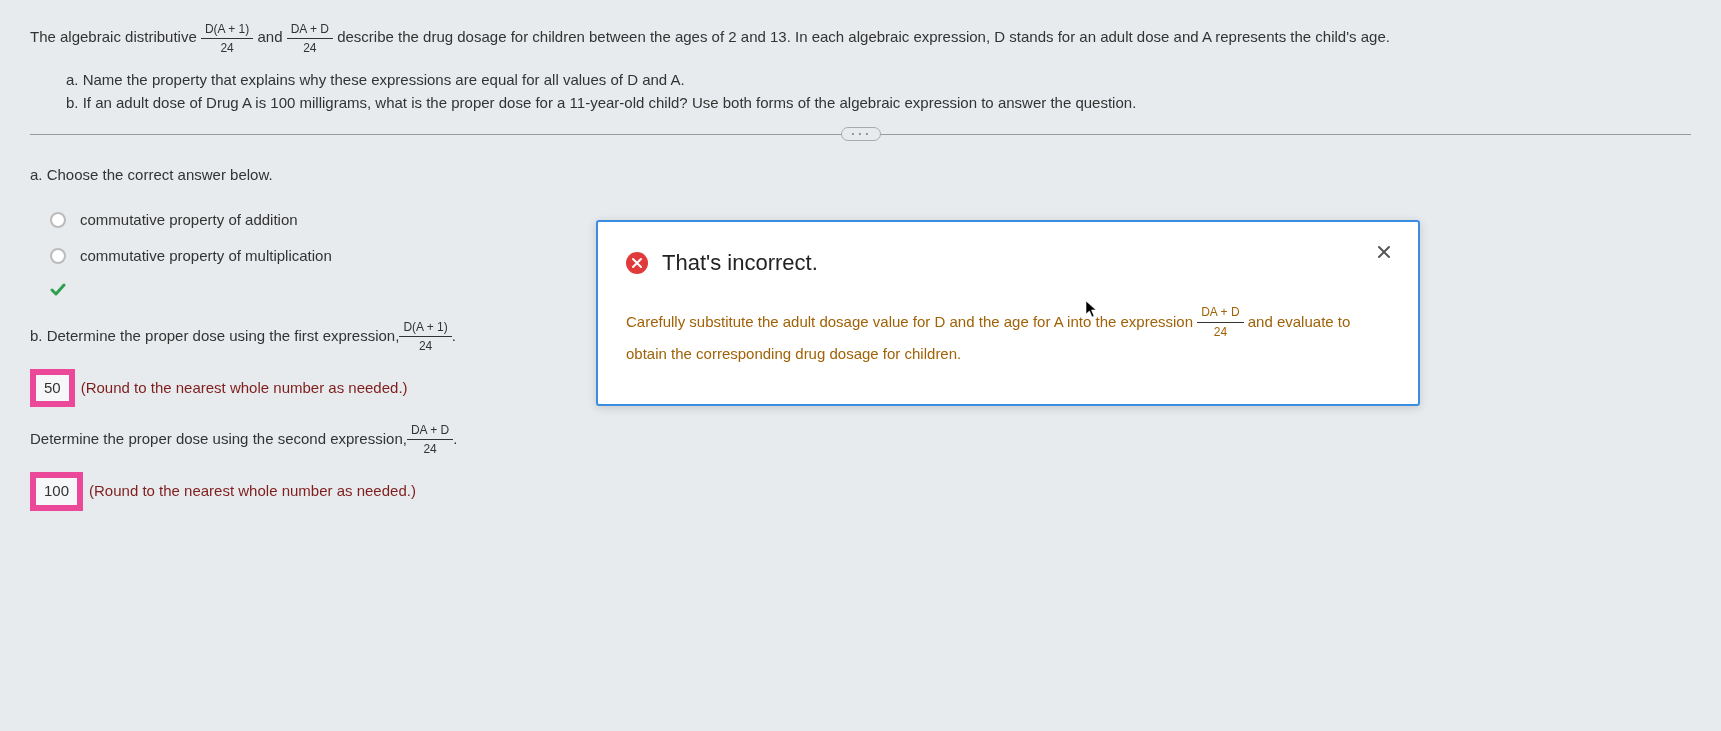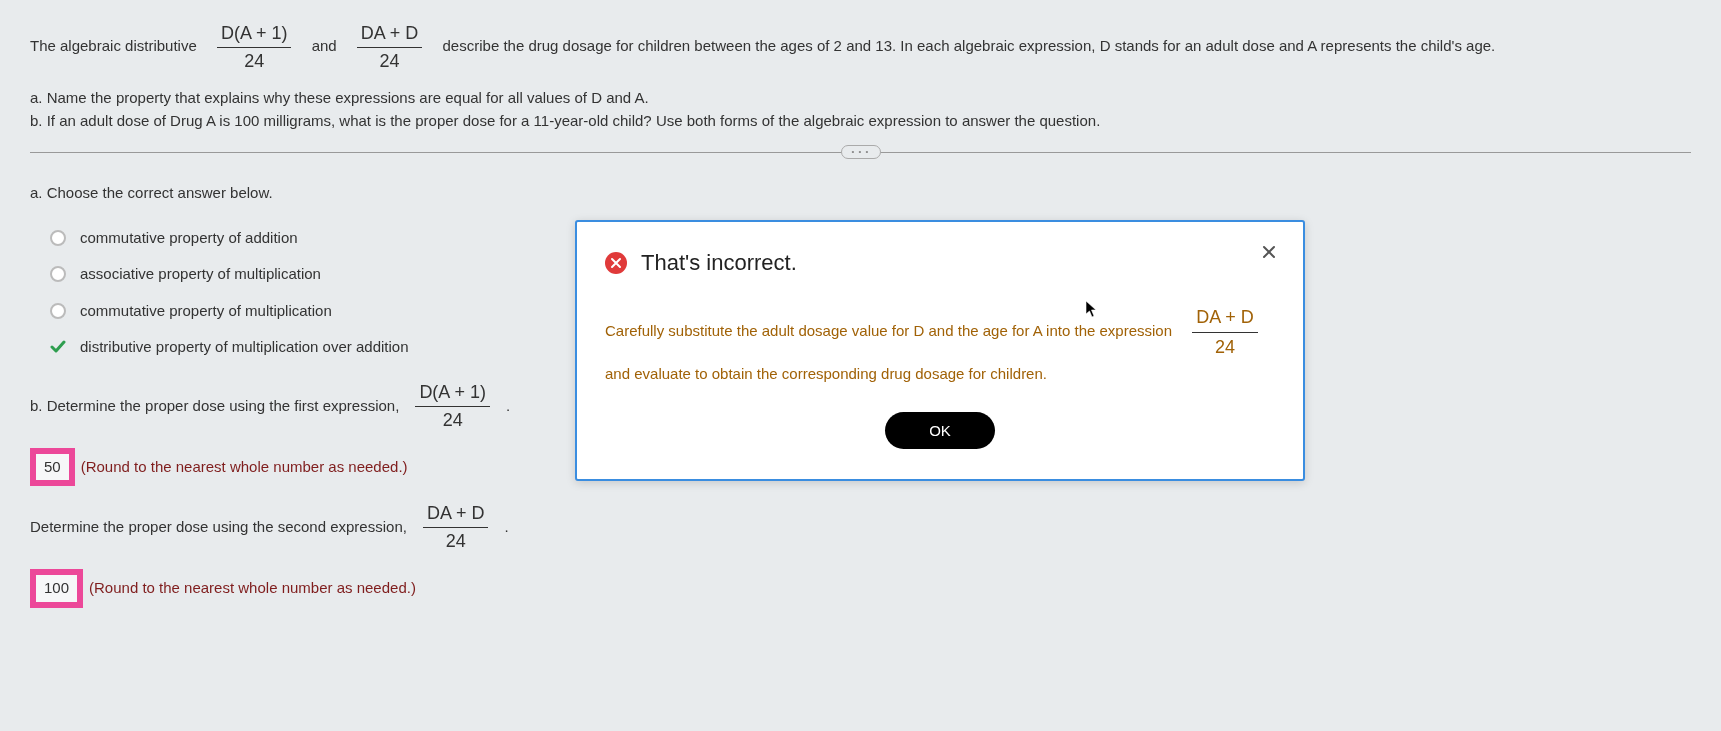--- a/index.html
+++ b/index.html
@@ -10,27 +10,27 @@
       padding: 20px 30px;
       font-size: 15px;
       line-height: 1.5;
     }
     .problem-intro { margin-bottom: 12px; }
     .inline-text { display: inline; }
     .fraction {
       display: inline-block;
       vertical-align: middle;
       text-align: center;
-      margin: 0 16px;
-      font-size: 18px;
+      margin: 0 0;
+      font-size: 12px;
     }
     .fraction .num { display: block; border-bottom: 1px solid #333; padding: 0 4px; }
     .fraction .den { display: block; padding: 0 4px; }
     .subparts { margin-bottom: 10px; }
-    .subparts .part { display: block; }
+    .subparts .part { display: block; margin-left: 36px; }
     .divider-container {
       position: relative;
       height: 20px;
       margin: 10px 0 20px 0;
     }
     .divider-line {
       border: none;
       border-top: 1px solid #999;
       position: absolute;
       top: 50%;
@@ -91,26 +91,26 @@
       padding: 2px 8px;
       min-width: 36px;
       text-align: center;
       margin-right: 6px;
     }
     .hint-text { color: #7f1d1d; }
     
     .modal {
       position: absolute;
       top: 220px;
-      left: 575px;
-      width: 730px;
+      left: 596px;
+      width: 824px;
       background: #fff;
       border: 2px solid #3a8de0;
       border-radius: 3px;
-      padding: 24px 28px 30px 28px;
+      padding: 24px 28px 12px 28px;
       box-shadow: 0 2px 10px rgba(0,0,0,0.15);
     }
     .modal-header {
       display: flex;
       align-items: center;
       margin-bottom: 24px;
       position: relative;
     }
     .modal-icon {
       width: 22px;
@@ -188,33 +188,28 @@
 
 <div class="section-a">
   <div class="prompt-a">a. Choose the correct answer below.</div>
   <div class="options">
     <div class="option-row">
       <span class="radio"></span>
       <span>commutative property of addition</span>
     </div>
     <div class="option-row">
       <span class="radio"></span>
-      <span>associative property of multiplication</span>
-    </div>
-    <div class="option-row">
-      <span class="radio"></span>
       <span>commutative property of multiplication</span>
     </div>
     <div class="option-row">
       <span class="check-mark">
         <svg viewBox="0 0 16 16">
             <path d="M2 8 L6 12 L14 3" stroke="#2e9e4f" stroke-width="3" fill="none" stroke-linecap="round" stroke-linejoin="round"></path>
           </svg>
       </span>
-      <span>distributive property of multiplication over addition</span>
     </div>
   </div>
 </div>
 
 <div class="section-b">
   <div class="expr-line">
     <span>b. Determine the proper dose using the first expression, </span>
     <span class="fraction">
       <span class="num">D(A + 1)</span>
       <span class="den">24</span>
@@ -254,20 +249,17 @@
     </span>
   </div>
   <div class="modal-body">
     <span>Carefully substitute the adult dosage value for D and the age for A into the expression </span>
     <span class="fraction">
       <span class="num">DA + D</span>
       <span class="den">24</span>
     </span>
     <span> and evaluate to obtain the corresponding drug dosage for children.</span>
   </div>
-  <div class="modal-footer">
-    <button class="ok-button">OK</button>
-  </div>
 </div>
 
 <svg class="cursor-arrow" viewBox="0 0 14 18">
   <path d="M1 1 L1 14 L4.5 11 L7 17 L9 16 L6.5 10 L11 10 Z" fill="#000" stroke="#fff" stroke-width="0.6"></path>
 </svg>
 
 </body></html>

